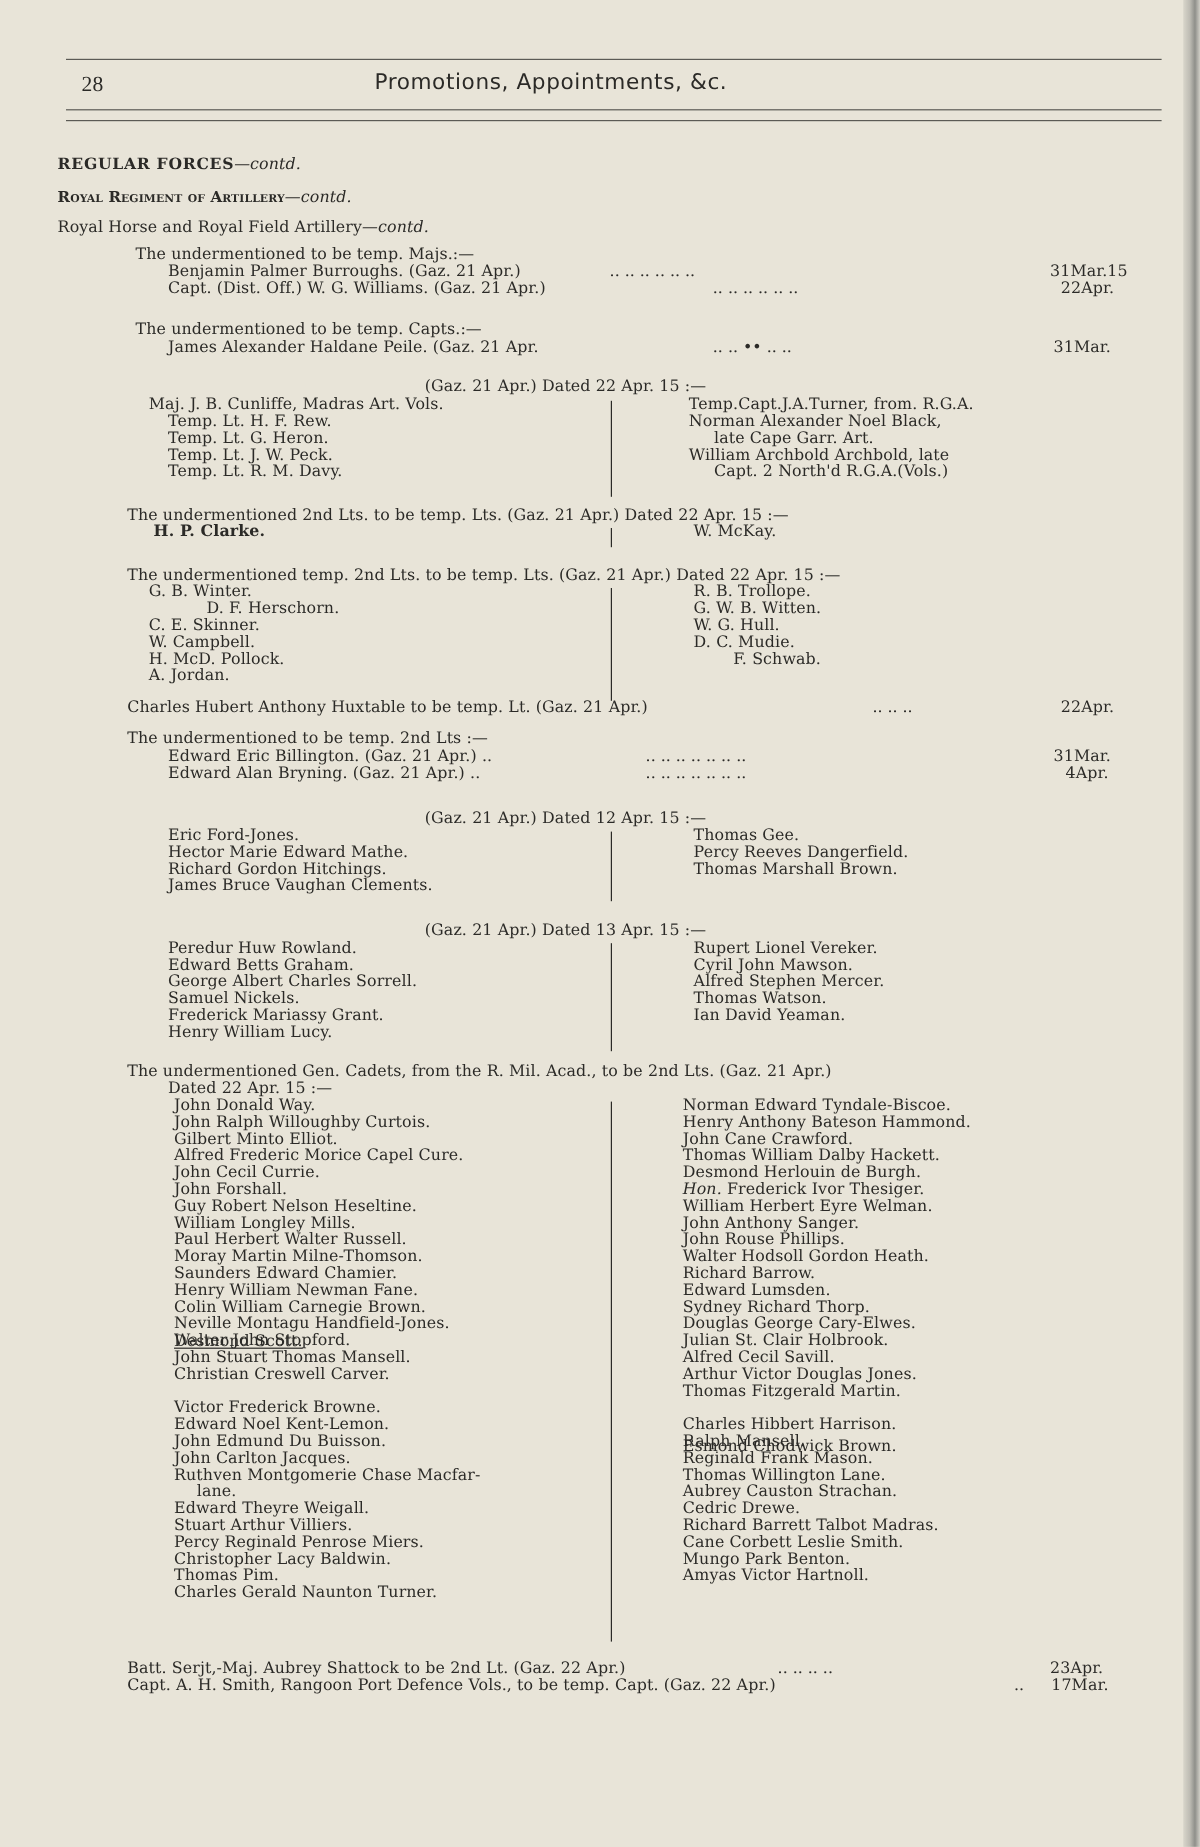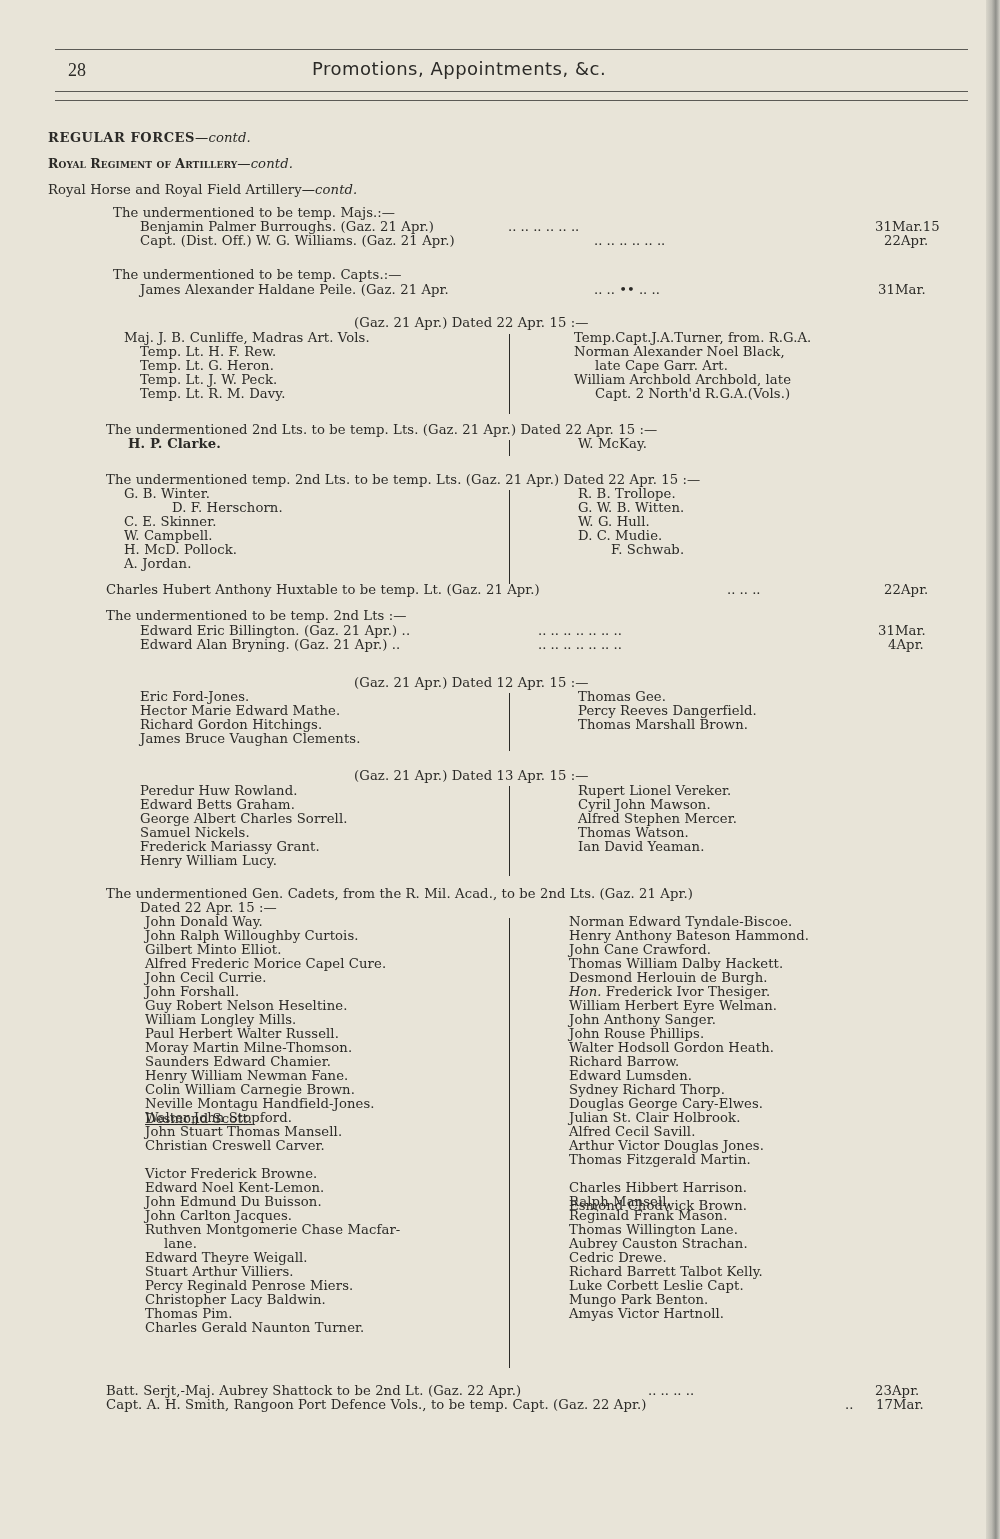--- a/index.html
+++ b/index.html
@@ -180,22 +180,22 @@
 <div class="abs t" style="left:569px;top:1125px;">Alfred Cecil Savill.</div>
 <div class="abs t" style="left:569px;top:1139px;">Arthur Victor Douglas Jones.</div>
 <div class="abs t" style="left:569px;top:1153px;">Thomas Fitzgerald Martin.</div>
 <div class="abs t" style="left:569px;top:1167px;margin-top:32px;">Esmond Chodwick Brown.</div>
 <div class="abs t" style="left:569px;top:1181px;">Charles Hibbert Harrison.</div>
 <div class="abs t" style="left:569px;top:1195px;">Ralph Mansell.</div>
 <div class="abs t" style="left:569px;top:1209px;">Reginald Frank Mason.</div>
 <div class="abs t" style="left:569px;top:1223px;">Thomas Willington Lane.</div>
 <div class="abs t" style="left:569px;top:1237px;">Aubrey Causton Strachan.</div>
 <div class="abs t" style="left:569px;top:1251px;">Cedric Drewe.</div>
-<div class="abs t" style="left:569px;top:1265px;">Richard Barrett Talbot Kelly.</div>
-<div class="abs t" style="left:569px;top:1279px;">Luke Corbett Leslie Capt.</div>
+<div class="abs t" style="left:569px;top:1265px;">Richard Barrett Talbot Madras.</div>
+<div class="abs t" style="left:569px;top:1279px;">Cane Corbett Leslie Smith.</div>
 <div class="abs t" style="left:569px;top:1293px;">Mungo Park Benton.</div>
 <div class="abs t" style="left:569px;top:1307px;">Amyas Victor Hartnoll.</div>
 
 <div class="abs t" style="left:106px;top:1384px;">Batt. Serjt,-Maj. Aubrey Shattock to be 2nd Lt.  (Gaz. 22 Apr.)</div>
 <div class="abs t dots" style="left:648px;top:1384px;">..     ..     ..     ..</div>
 <div class="abs t" style="left:875px;top:1384px;">23Apr.</div>
 <div class="abs t" style="left:106px;top:1398px;">Capt. A. H. Smith, Rangoon Port Defence Vols., to be temp. Capt.  (Gaz. 22 Apr.)</div>
 <div class="abs t dots" style="left:845px;top:1398px;">..</div>
 <div class="abs t" style="left:876px;top:1398px;">17Mar.</div>
 

